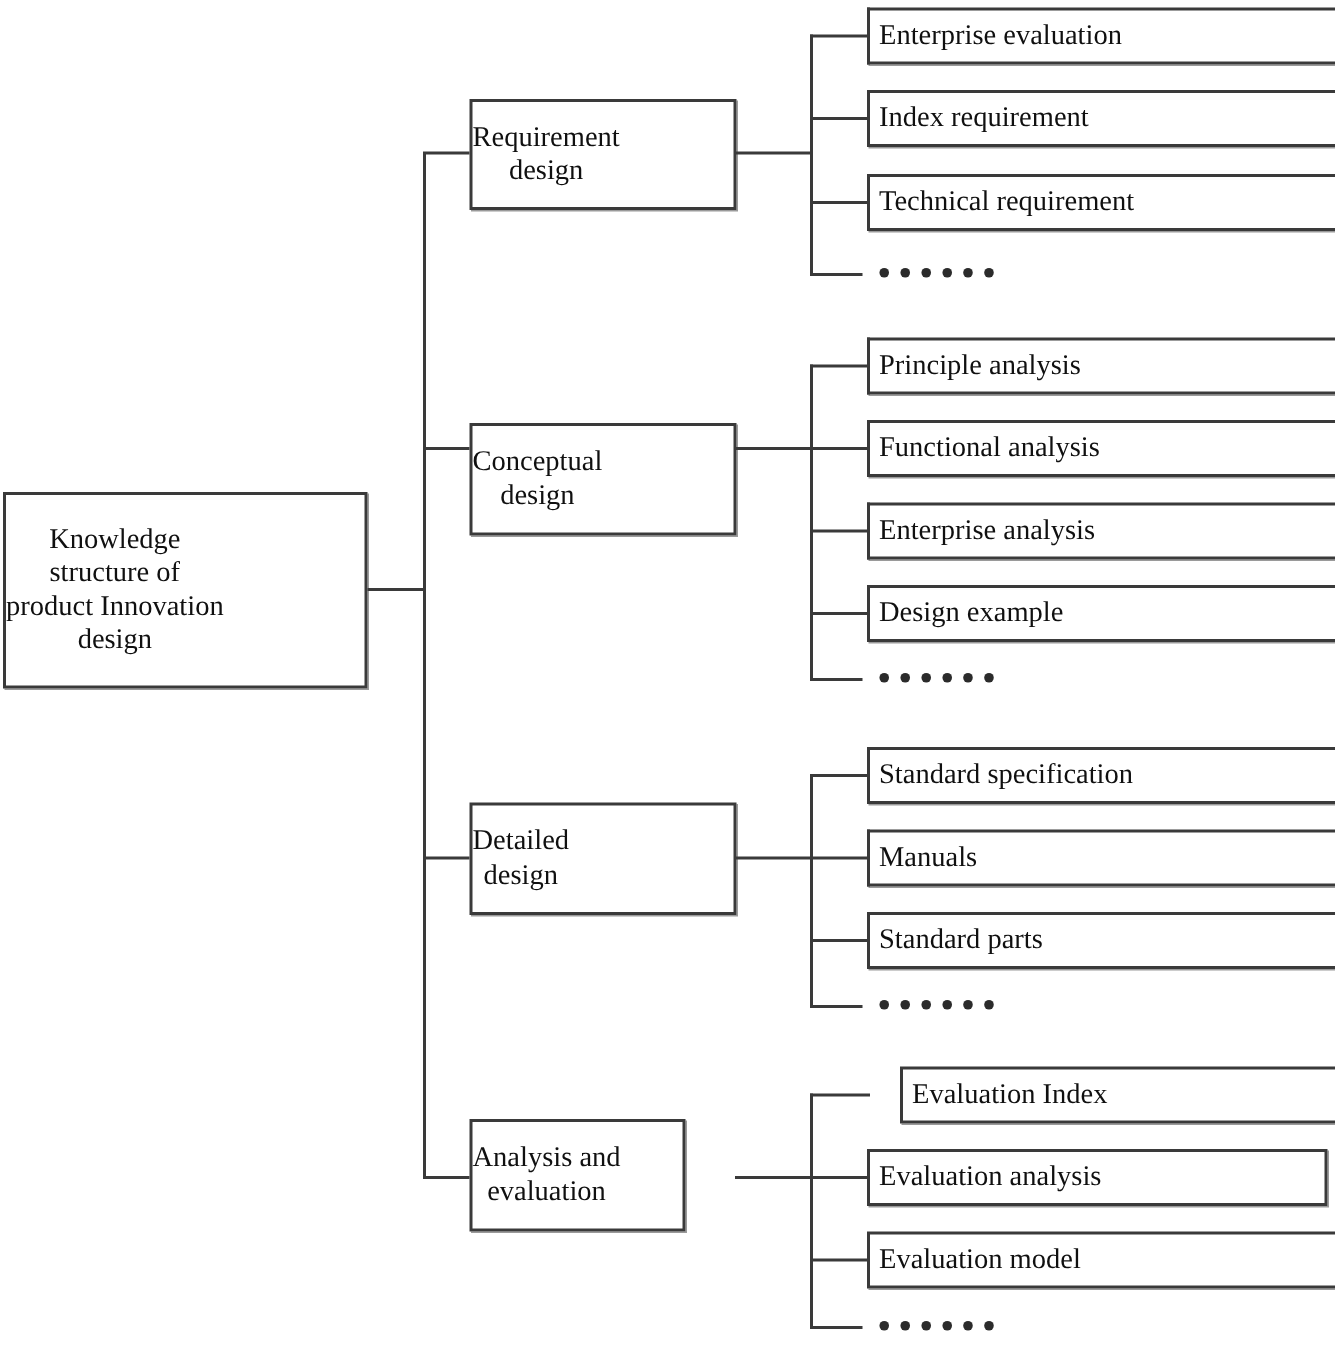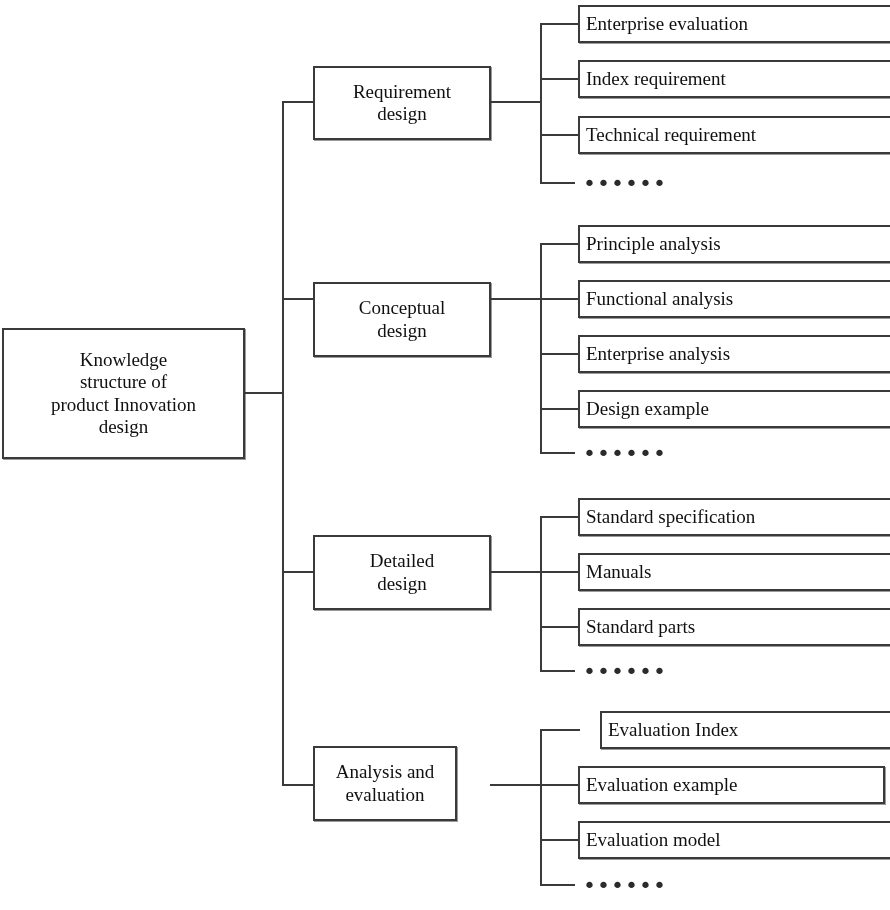--- a/index.html
+++ b/index.html
@@ -20,21 +20,20 @@
   }
 
   
   .node {
     position: absolute;
     box-sizing: border-box;
     background: #ffffff;
     border: 2px solid #3a3a3a;
     display: flex;
     align-items: center;
-    justify-content: center;
     text-align: center;
     line-height: 1.18;
     color: #101010;
     box-shadow: 1px 1px 0 #9a9a9a;
   }
   .node.root {
     font-size: 19px;
   }
   .node.branch {
     font-size: 19px;
@@ -173,21 +172,21 @@
   <div class="hline" style="left:490px; top:784px; width:52px;"></div>
   <div class="vline" style="left:540px; top:729px; height:157px;"></div>
 
   <div class="hline" style="left:540px; top:729px; width:40px;"></div>
   <div class="node leaf" style="left:600px; top:711px; width:307px; height:38px;">
     <span>Evaluation Index</span>
   </div>
 
   <div class="hline" style="left:540px; top:784px; width:40px;"></div>
   <div class="node leaf" style="left:578px; top:766px; width:307px; height:38px;">
-    <span>Evaluation example</span>
+    <span>Evaluation analysis</span>
   </div>
 
   <div class="hline" style="left:540px; top:839px; width:40px;"></div>
   <div class="node leaf" style="left:578px; top:821px; width:349px; height:38px;">
     <span>Evaluation model</span>
   </div>
 
   <div class="hline" style="left:540px; top:884px; width:35px;"></div>
   <div class="ellipsis" style="left:583px; top:875px;">••••••</div>
 

